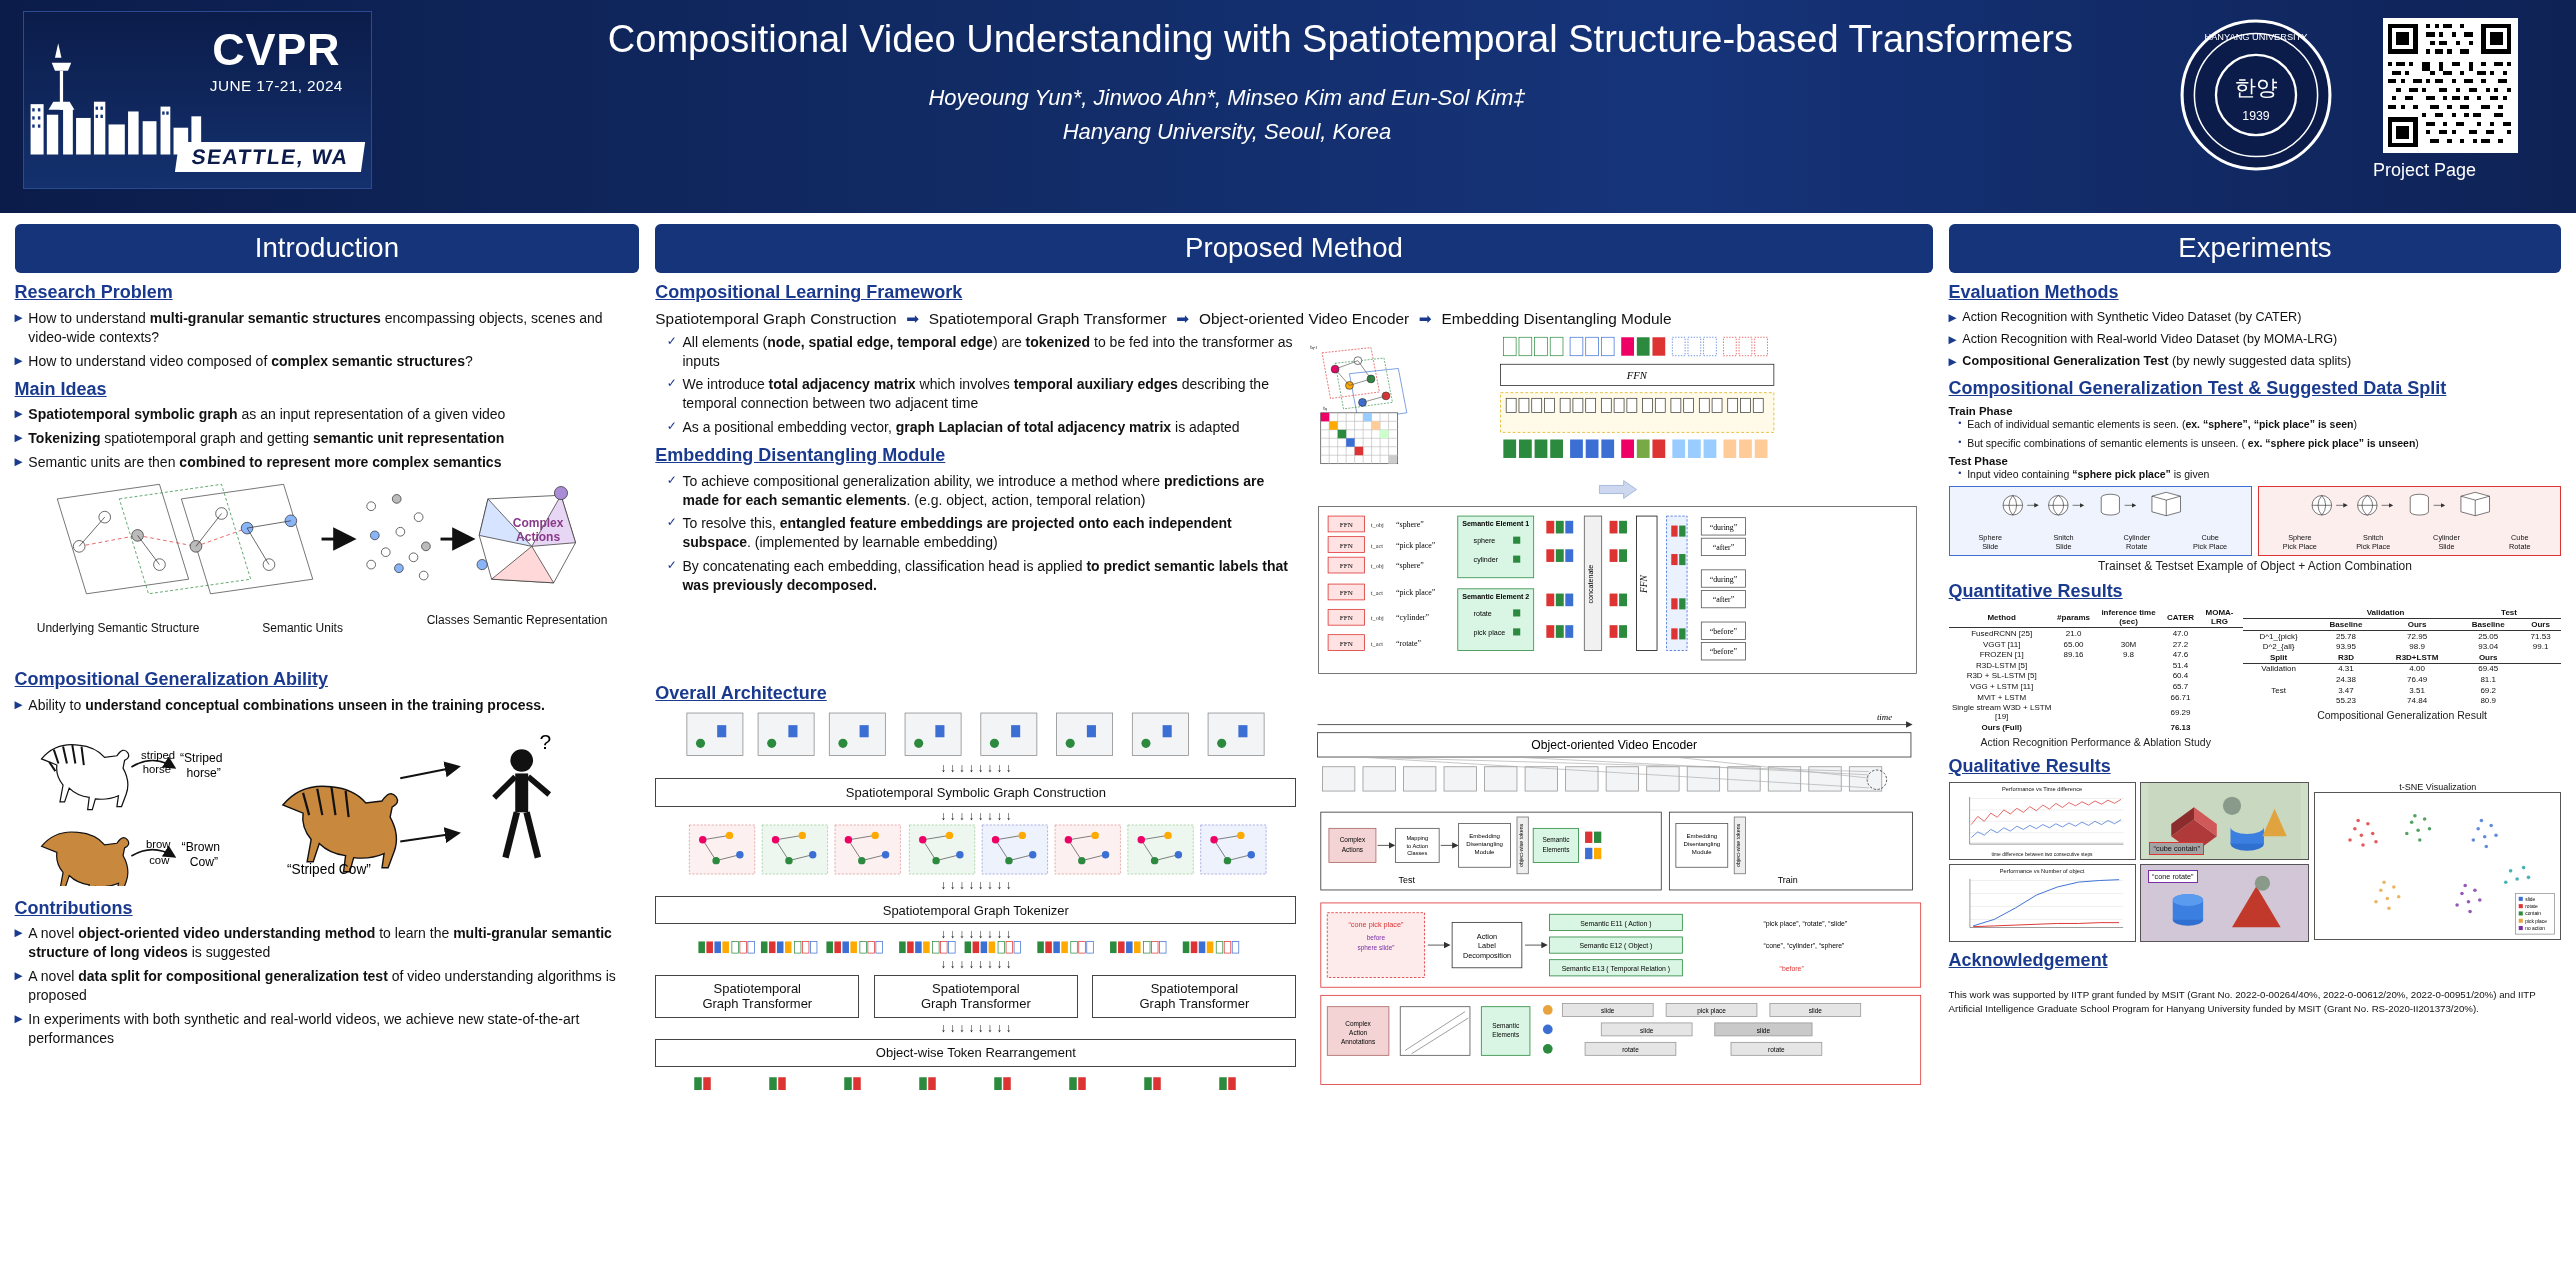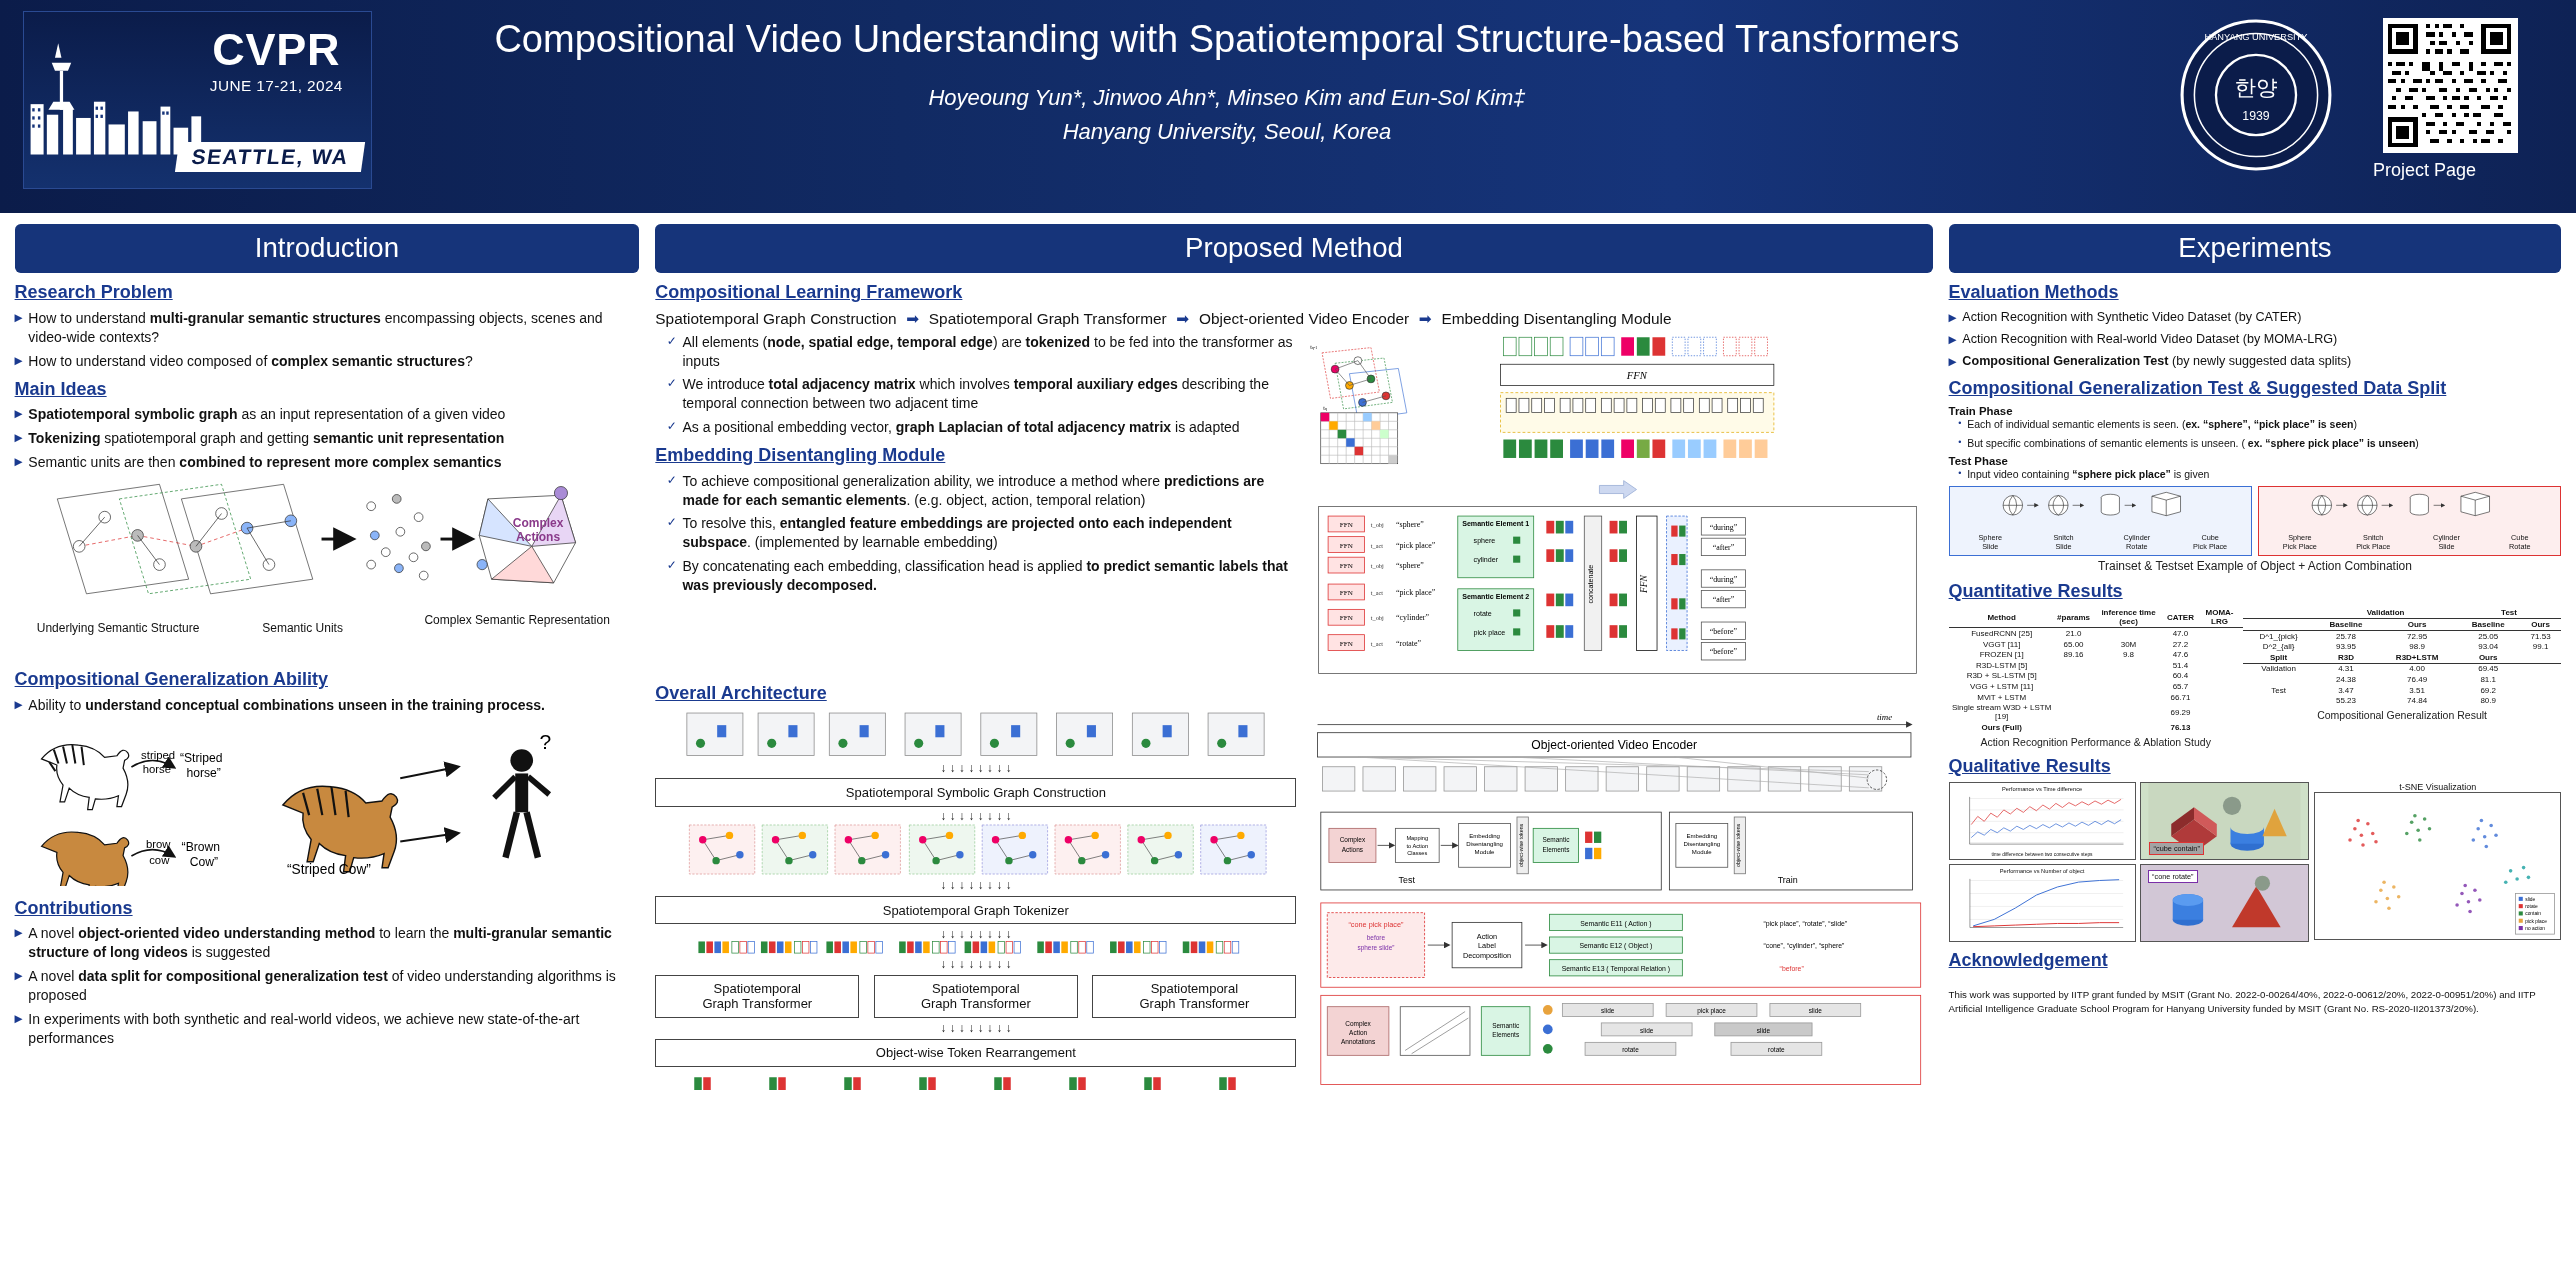--- a/index.html
+++ b/index.html
@@ -35,21 +35,21 @@
   .cvpr-title { font-size: 45px; font-weight: bold; letter-spacing: 0.8px; line-height: 1; }
   .cvpr-dates { font-size: 15.4px; margin-top: 4.9px; letter-spacing: 0.4px; }
   .cvpr-city {
     position:absolute; right: 8px; bottom: 16px;
     background:#fff; color:#0b1c4a; font-weight:bold; font-size: 21px;
     padding: 3.2px 14.6px; transform: skewX(-8deg); letter-spacing: 1.6px;
   }
   .title-wrap {
     position:absolute; left: 381px; right: 503px; top: 18px; text-align:center;
   }
-  .poster-title { font-size: 38px; font-weight: 400; line-height: 1.15; }
+  .poster-title { font-size: 38px; font-weight: 400; line-height: 1.15; text-align: right; }
   .authors { font-size: 22px; margin-top: 23px; font-style: italic; }
   .affil { font-size: 22px; margin-top: 8px; font-style: italic; }
   .uni-logo {
     position:absolute; right: 243px; top: 18px; width: 154px; height: 154px;
   }
   .qr-box {
     position:absolute; right: 49px; top: 18px; width: 154px; text-align:left;
   }
   .qr {
     width: 135px; height: 135px; background: #fff; margin: 0 auto;
@@ -367,21 +367,21 @@
           <path d="M600 30 L660 95 L588 80 Z" fill="#d6e4ff" stroke="#333"></path>
           <path d="M700 25 L720 90 L660 95 Z" fill="#e8d6f5" stroke="#333"></path>
           <path d="M660 95 L690 145 L605 140 Z" fill="#ffd9d9" stroke="#333"></path>
           <circle cx="700" cy="22" r="9" fill="#a98bd6" stroke="#333"></circle>
           <circle cx="592" cy="120" r="7" fill="#8ab4f8" stroke="#333"></circle>
         </g>
       </svg>
       <div style="position:absolute; left:475px; top:39px; width:97px; text-align:center; font-size:12px; font-weight:bold; color:#8a3a8a;">Complex Actions</div>
       <div style="position:absolute; left:0px; top:144px; width:207px; text-align:center; font-size:12px;">Underlying Semantic Structure</div>
       <div style="position:absolute; left:207px; top:144px; width:162px; text-align:center; font-size:12px;">Semantic Units</div>
-      <div style="position:absolute; left:381px; top:136px; width:243px; text-align:center; font-size:12px; line-height:1.2;">Complex Semantic Representation</div>
+      <div style="position:absolute; left:381px; top:136px; width:243px; text-align:center; font-size:12px; line-height:1.2;">Classes Semantic Representation</div>
     </div>
 
     <div class="h2" style="margin-top:14.6px;">Compositional Generalization Ability</div>
     <div class="bullet">
           <span class="tri">▶</span>
           <span>Ability to <b>understand conceptual combinations unseen in the training process.</b></span>
         </div>
 
     <div class="figbox" style="height:170px; position:relative;">
       <svg viewBox="0 0 760 205" style="width:100%;height:166px;">

